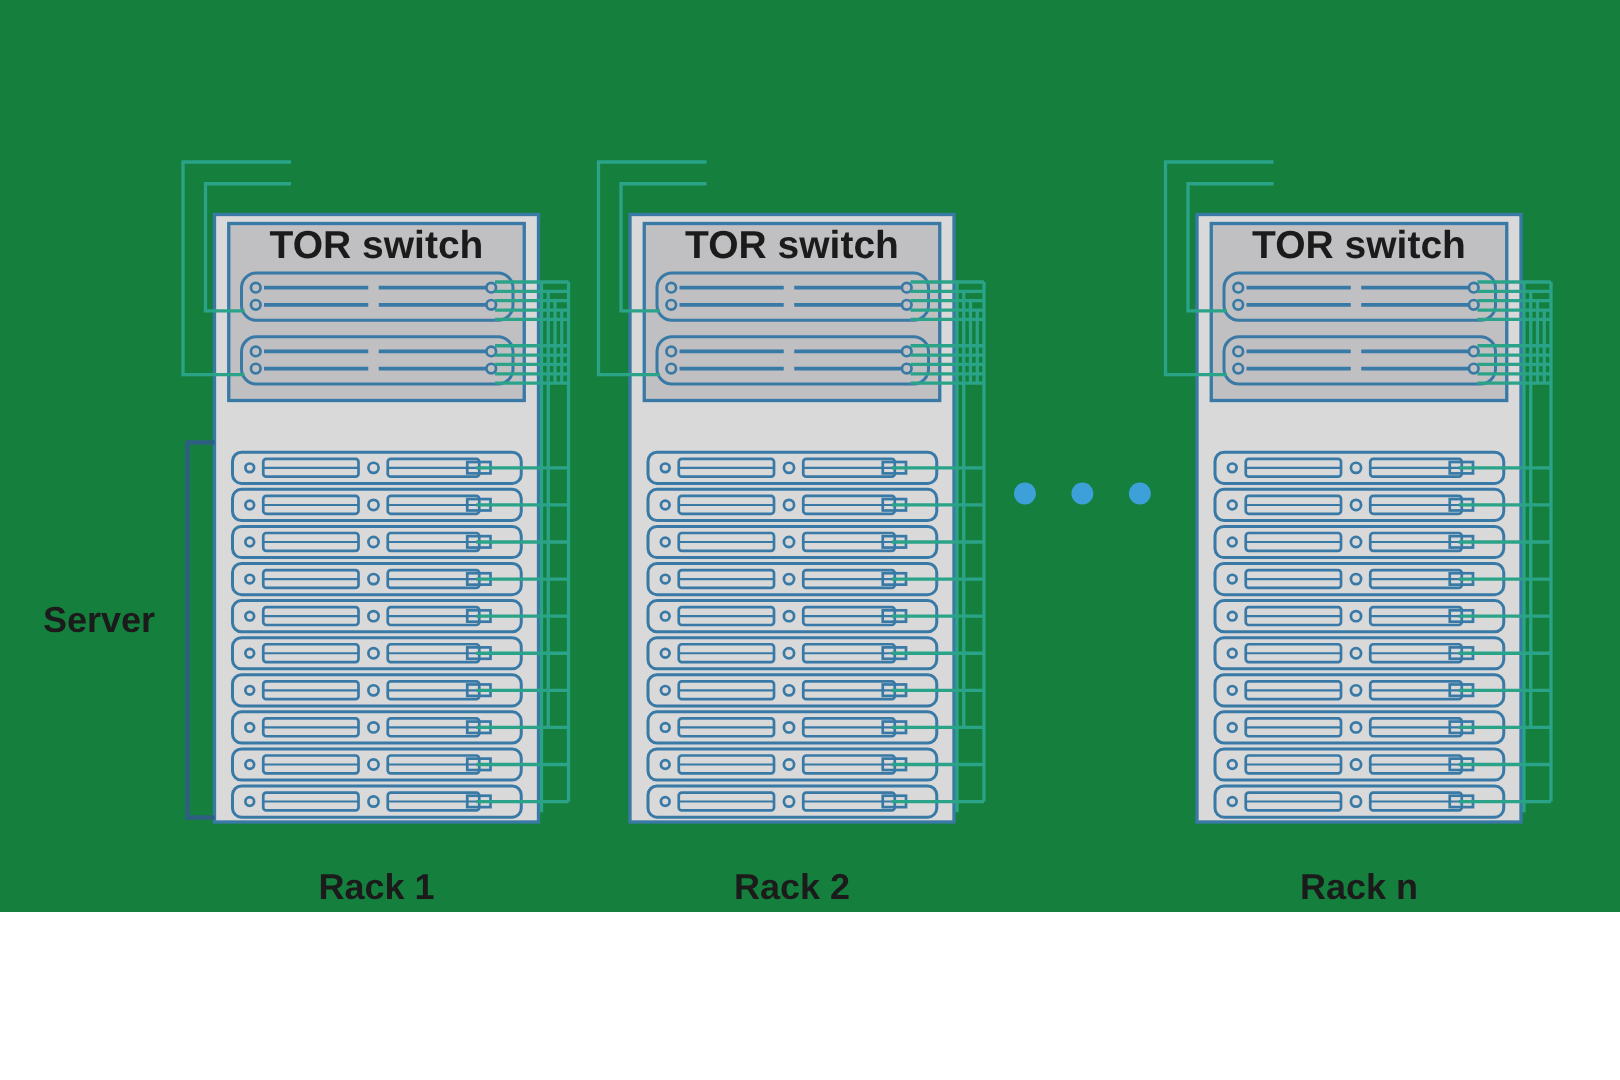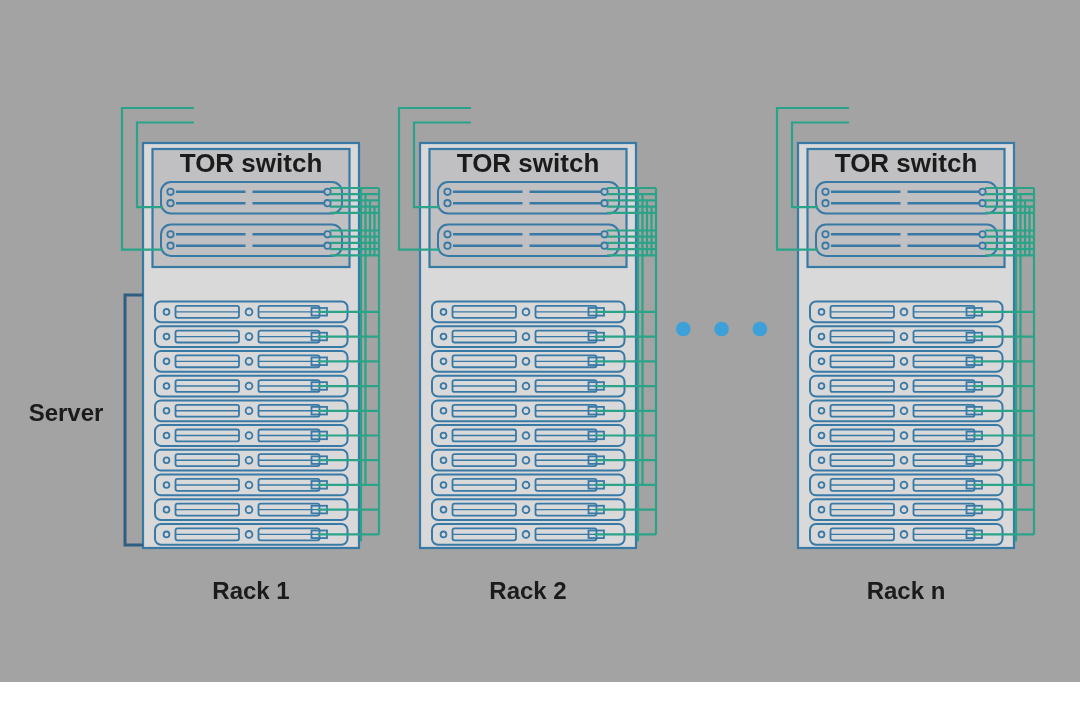--- a/index.html
+++ b/index.html
@@ -1,17 +1,17 @@
 <!DOCTYPE html>
 <html><head>
 <meta charset="utf-8">
 <style>
   html,body { margin:0; padding:0; background:#ffffff; }
   .canvas {
-    position:relative; width:1080px; height:682px; background:#a3a3a3;
+    position:relative; width:1080px; height:608px; background:#15803d;
     font-family:"Liberation Sans","DejaVu Sans",sans-serif; overflow:hidden;
   }
   svg text {
     font-family:"Liberation Sans","DejaVu Sans",sans-serif;
     font-weight:600;
   }
 </style>
 </head>
 <body>
 

